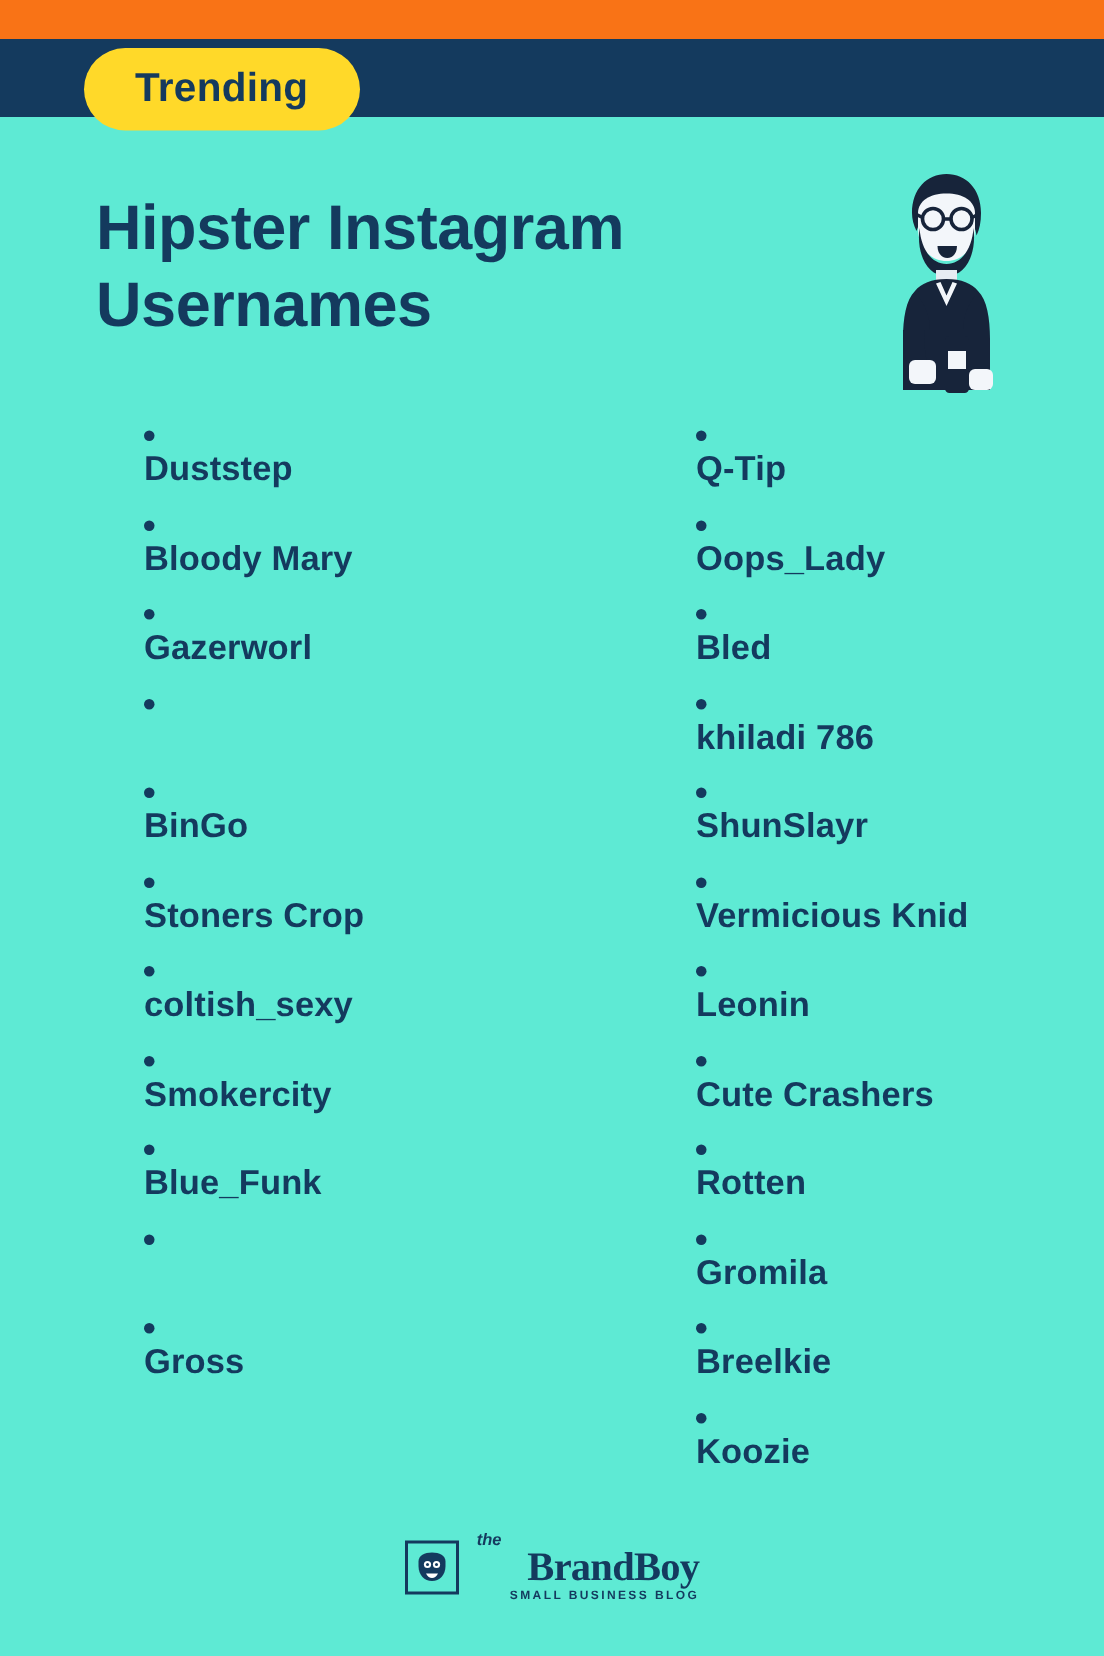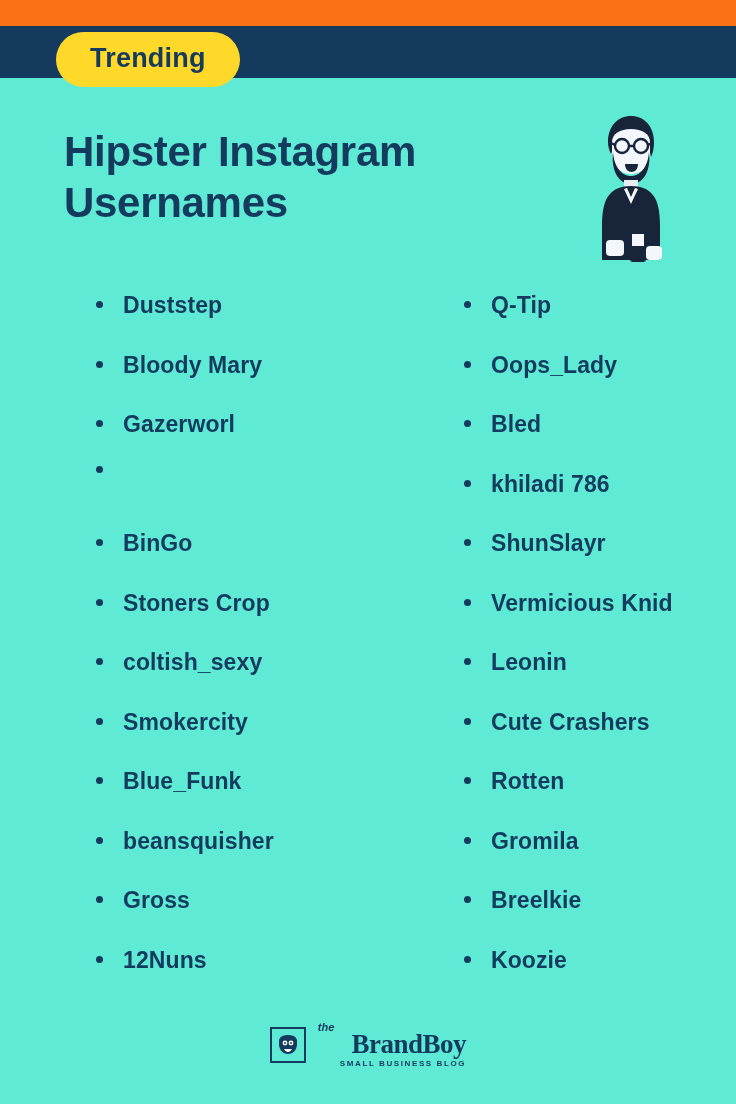--- a/index.html
+++ b/index.html
@@ -79,20 +79,21 @@
   }
   .col {
     width: 50%;
     padding-left: 96px;
   }
   .col.right { padding-left: 404px; margin-left: -308px; }
   .item {
     display: flex;
     align-items: baseline;
     height: 59.5px;
+    flex-direction: column;
   }
   .bullet {
     width: 7px;
     height: 7px;
     border-radius: 50%;
     background: #143a5e;
     margin-right: 20px;
     flex: none;
     position: relative;
     top: -5px;
@@ -229,29 +230,24 @@
       <div class="item">
           <span class="bullet"></span>
           <span class="item-text">Smokercity</span>
         </div>
       <div class="item">
           <span class="bullet"></span>
           <span class="item-text">Blue_Funk</span>
         </div>
       <div class="item">
           <span class="bullet"></span>
-          <span class="item-text">beansquisher</span>
         </div>
       <div class="item">
           <span class="bullet"></span>
           <span class="item-text">Gross</span>
-        </div>
-      <div class="item">
-          <span class="bullet"></span>
-          <span class="item-text">12Nuns</span>
         </div>
     </div>
     <div class="col right">
       <div class="item">
           <span class="bullet"></span>
           <span class="item-text">Q-Tip</span>
         </div>
       <div class="item">
           <span class="bullet"></span>
           <span class="item-text">Oops_Lady</span>

